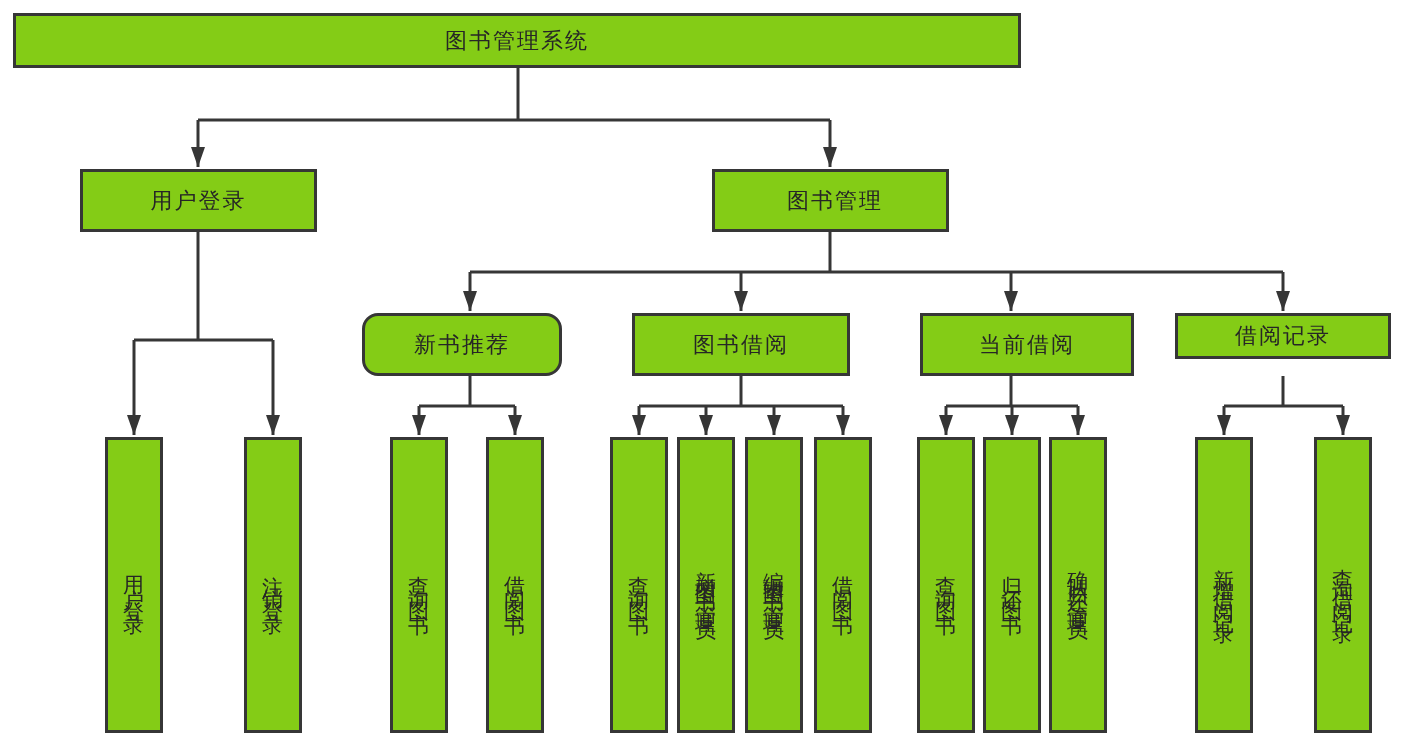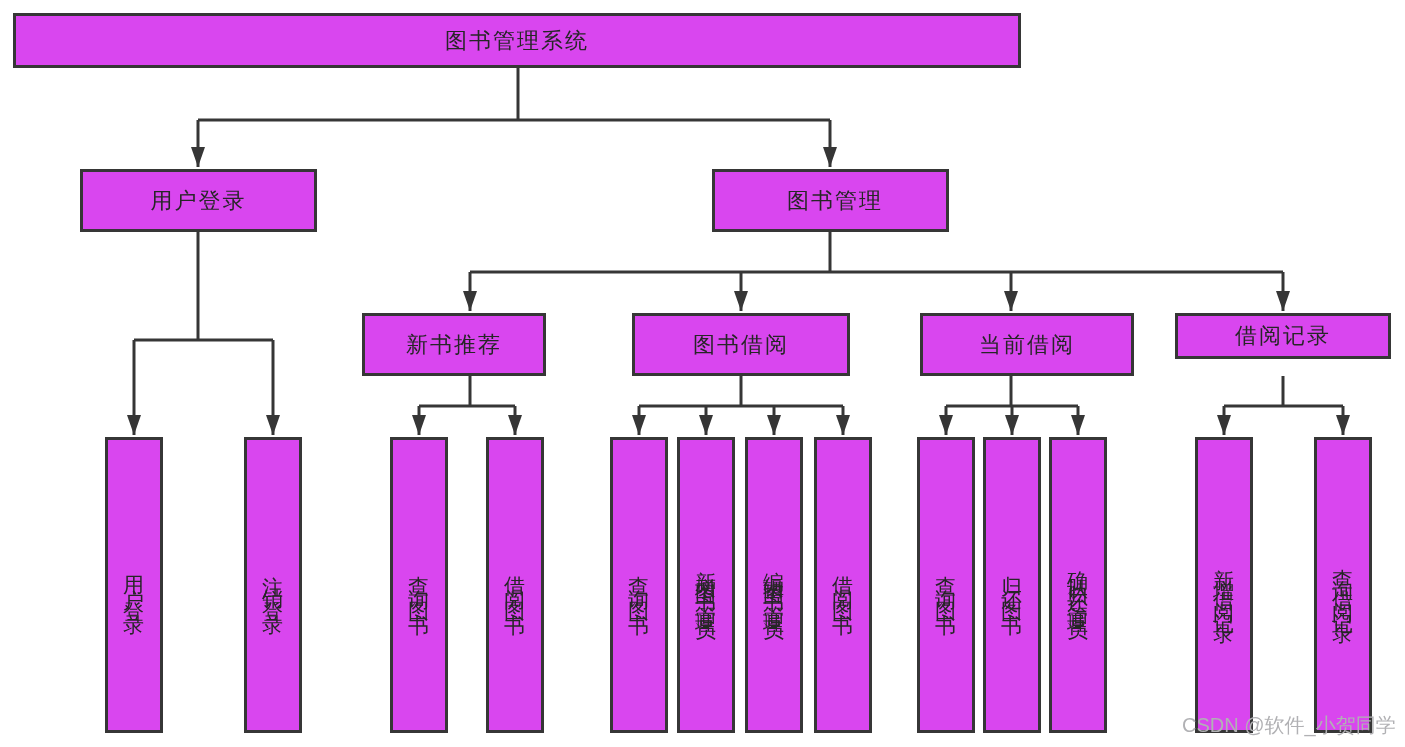--- a/index.html
+++ b/index.html
@@ -10,21 +10,21 @@
   }
   html,body{margin:0;padding:0;background:var(--bg);}
   .canvas{
     position:relative;width:1405px;height:747px;background:var(--bg);
     font-family:"Liberation Sans","DejaVu Sans",sans-serif;
     overflow:hidden;
   }
   .wires{position:absolute;left:0;top:0;}
   .wires line{stroke:var(--line);stroke-width:3;}
   .box{
-    position:absolute;box-sizing:border-box;background:#d946ef;
+    position:absolute;box-sizing:border-box;background:#84cc16;
     border:3px solid var(--line);color:var(--text);
     display:flex;align-items:center;justify-content:center;
     text-align:center;
   }
   .h-box{font-size:22px;letter-spacing:2px;white-space:nowrap;}
   .v-box{
     writing-mode:vertical-rl;text-orientation:mixed;
     font-size:21px;letter-spacing:13px;line-height:1;
     padding:6px 0;
   }
@@ -87,21 +87,21 @@
     <line x1="1224" y1="406" x2="1343" y2="406"></line>
     <line x1="1224" y1="406" x2="1224" y2="435" marker-end="url(#arrow)"></line>
     <line x1="1343" y1="406" x2="1343" y2="435" marker-end="url(#arrow)"></line>
   </svg>
 
   <div class="box h-box" style="left:13px;top:13px;width:1008px;height:55px;">图书管理系统</div>
 
   <div class="box h-box" style="left:80px;top:169px;width:237px;height:63px;">用户登录</div>
   <div class="box h-box" style="left:712px;top:169px;width:237px;height:63px;padding-left:9px;">图书管理</div>
 
-  <div class="box h-box" style="left:362px;top:313px;width:184px;height:63px;">新书推荐</div>
+  <div class="box h-box" style="left:362px;top:313px;width:200px;height:63px;border-radius:16px;">新书推荐</div>
   <div class="box h-box" style="left:632px;top:313px;width:218px;height:63px;text-align:center;">图书借阅</div>
   <div class="box h-box" style="left:904px;top:313px;width:214px;height:63px;margin-left:16px;">当前借阅</div>
   <div class="box h-box" style="left:1175px;top:313px;width:216px;height:46px;">借阅记录</div>
 
   <div class="box v-box" style="left:105px;top:437px;width:58px;height:296px;">用户登录</div>
   <div class="box v-box" style="left:244px;top:437px;width:58px;height:296px;">注销登录</div>
 
   <div class="box v-box" style="left:390px;top:437px;width:58px;height:296px;">查询图书</div>
   <div class="box v-box" style="left:486px;top:437px;width:58px;height:296px;">借阅图书</div>
 
@@ -110,14 +110,13 @@
   <div class="box v-box v-long" style="left:745px;top:437px;width:58px;height:296px;">编辑图书（管理员）</div>
   <div class="box v-box" style="left:814px;top:437px;width:58px;height:296px;">借阅图书</div>
 
   <div class="box v-box" style="left:917px;top:437px;width:58px;height:296px;">查询图书</div>
   <div class="box v-box" style="left:983px;top:437px;width:58px;height:296px;">归还图书</div>
   <div class="box v-box v-long" style="left:1049px;top:437px;width:58px;height:296px;">确认归还（管理员）</div>
 
   <div class="box v-box v-med" style="left:1195px;top:437px;width:58px;height:296px;">新增借阅记录</div>
   <div class="box v-box v-med" style="left:1314px;top:437px;width:58px;height:296px;">查询借阅记录</div>
 
-  <div class="watermark">CSDN @软件_小贺同学</div>
 </div>
 
 </body></html>

